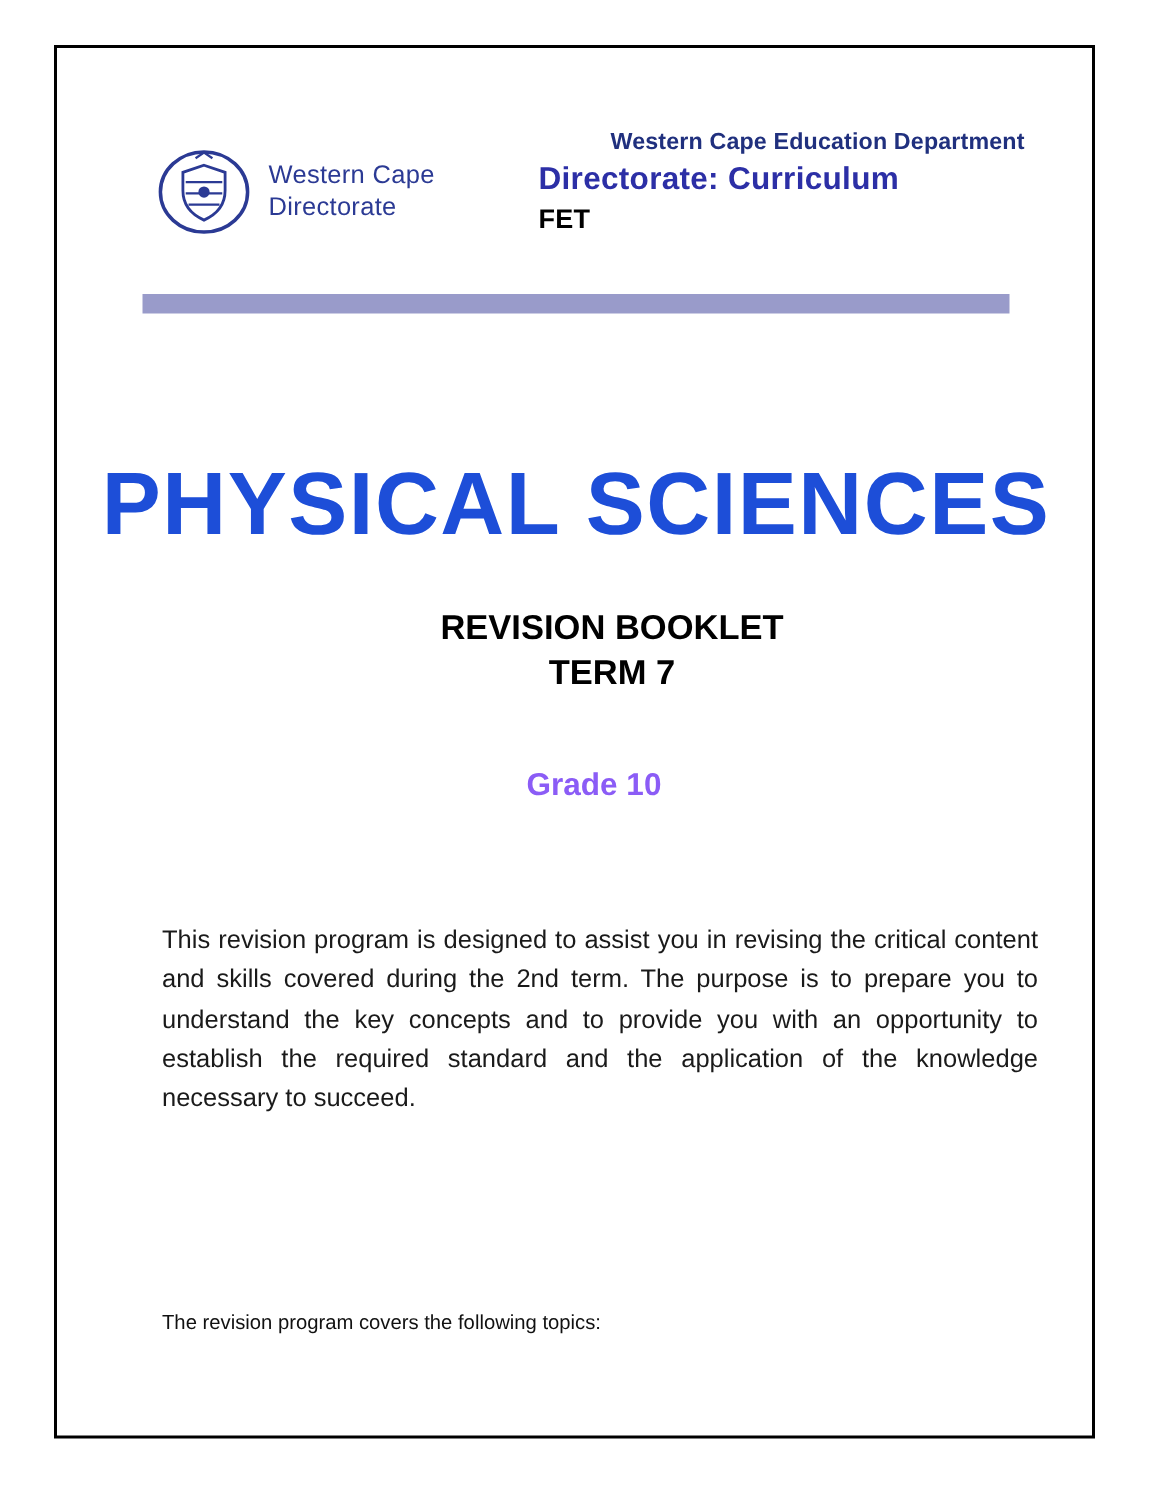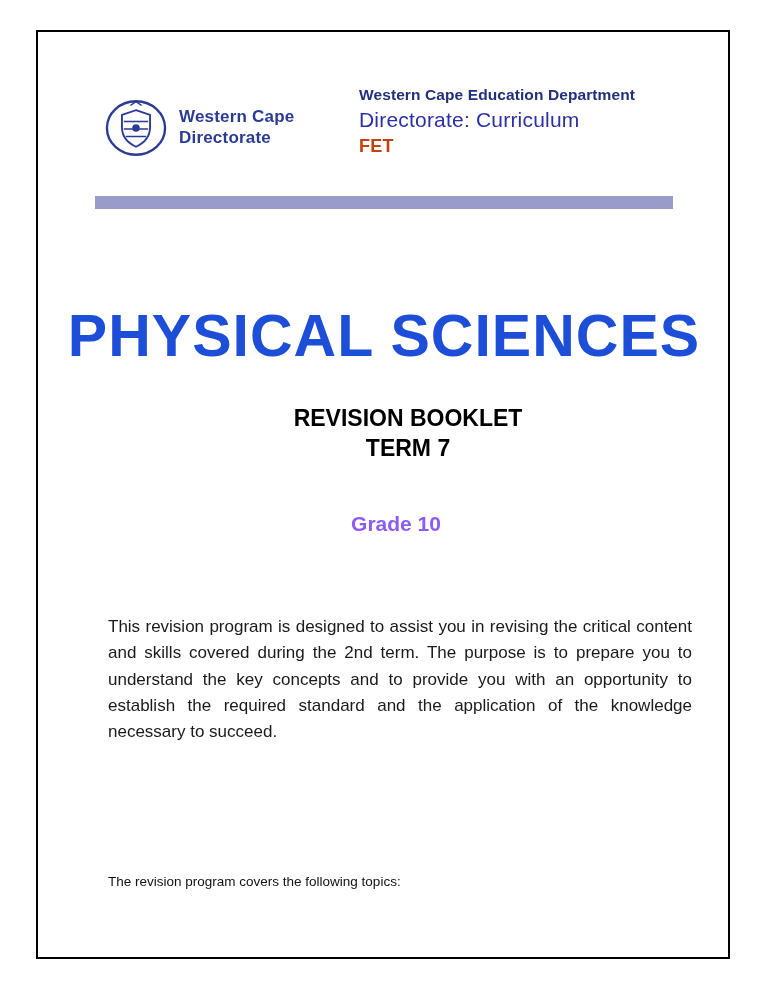--- a/index.html
+++ b/index.html
@@ -29,50 +29,51 @@
   .logo-block {
     position: absolute;
     left: 103px;
     top: 98px;
     display: flex;
     align-items: center;
     gap: 10px;
   }
   .logo-icon svg { display: block; }
   .logo-text {
-    font-weight: bold;
+    font-weight: normal;
     font-size: 17px;
     line-height: 1.22;
     color: #2b3a94;
     letter-spacing: 0.2px;
   }
   .dept-block {
     position: absolute;
     left: 359px;
     top: 86px;
     width: 330px;
   }
   .dept-line {
     font-size: 15.5px;
     font-weight: 600;
     color: #20307e;
     margin-bottom: 4px;
     letter-spacing: 0.1px;
+    margin-left: 48px;
   }
   .directorate-line {
     font-size: 21px;
-    font-weight: normal;
+    font-weight: bold;
     color: #2c2fa6;
     margin-bottom: 4px;
     letter-spacing: 0.2px;
   }
   .unit-line {
     font-size: 18px;
     font-weight: bold;
-    color: #c2410c;
+    color: #000000;
     letter-spacing: 0.2px;
   }
   .accent-bar {
     position: absolute;
     left: 95px;
     top: 196px;
     width: 578px;
     height: 13px;
     background: #999bca;
   }

